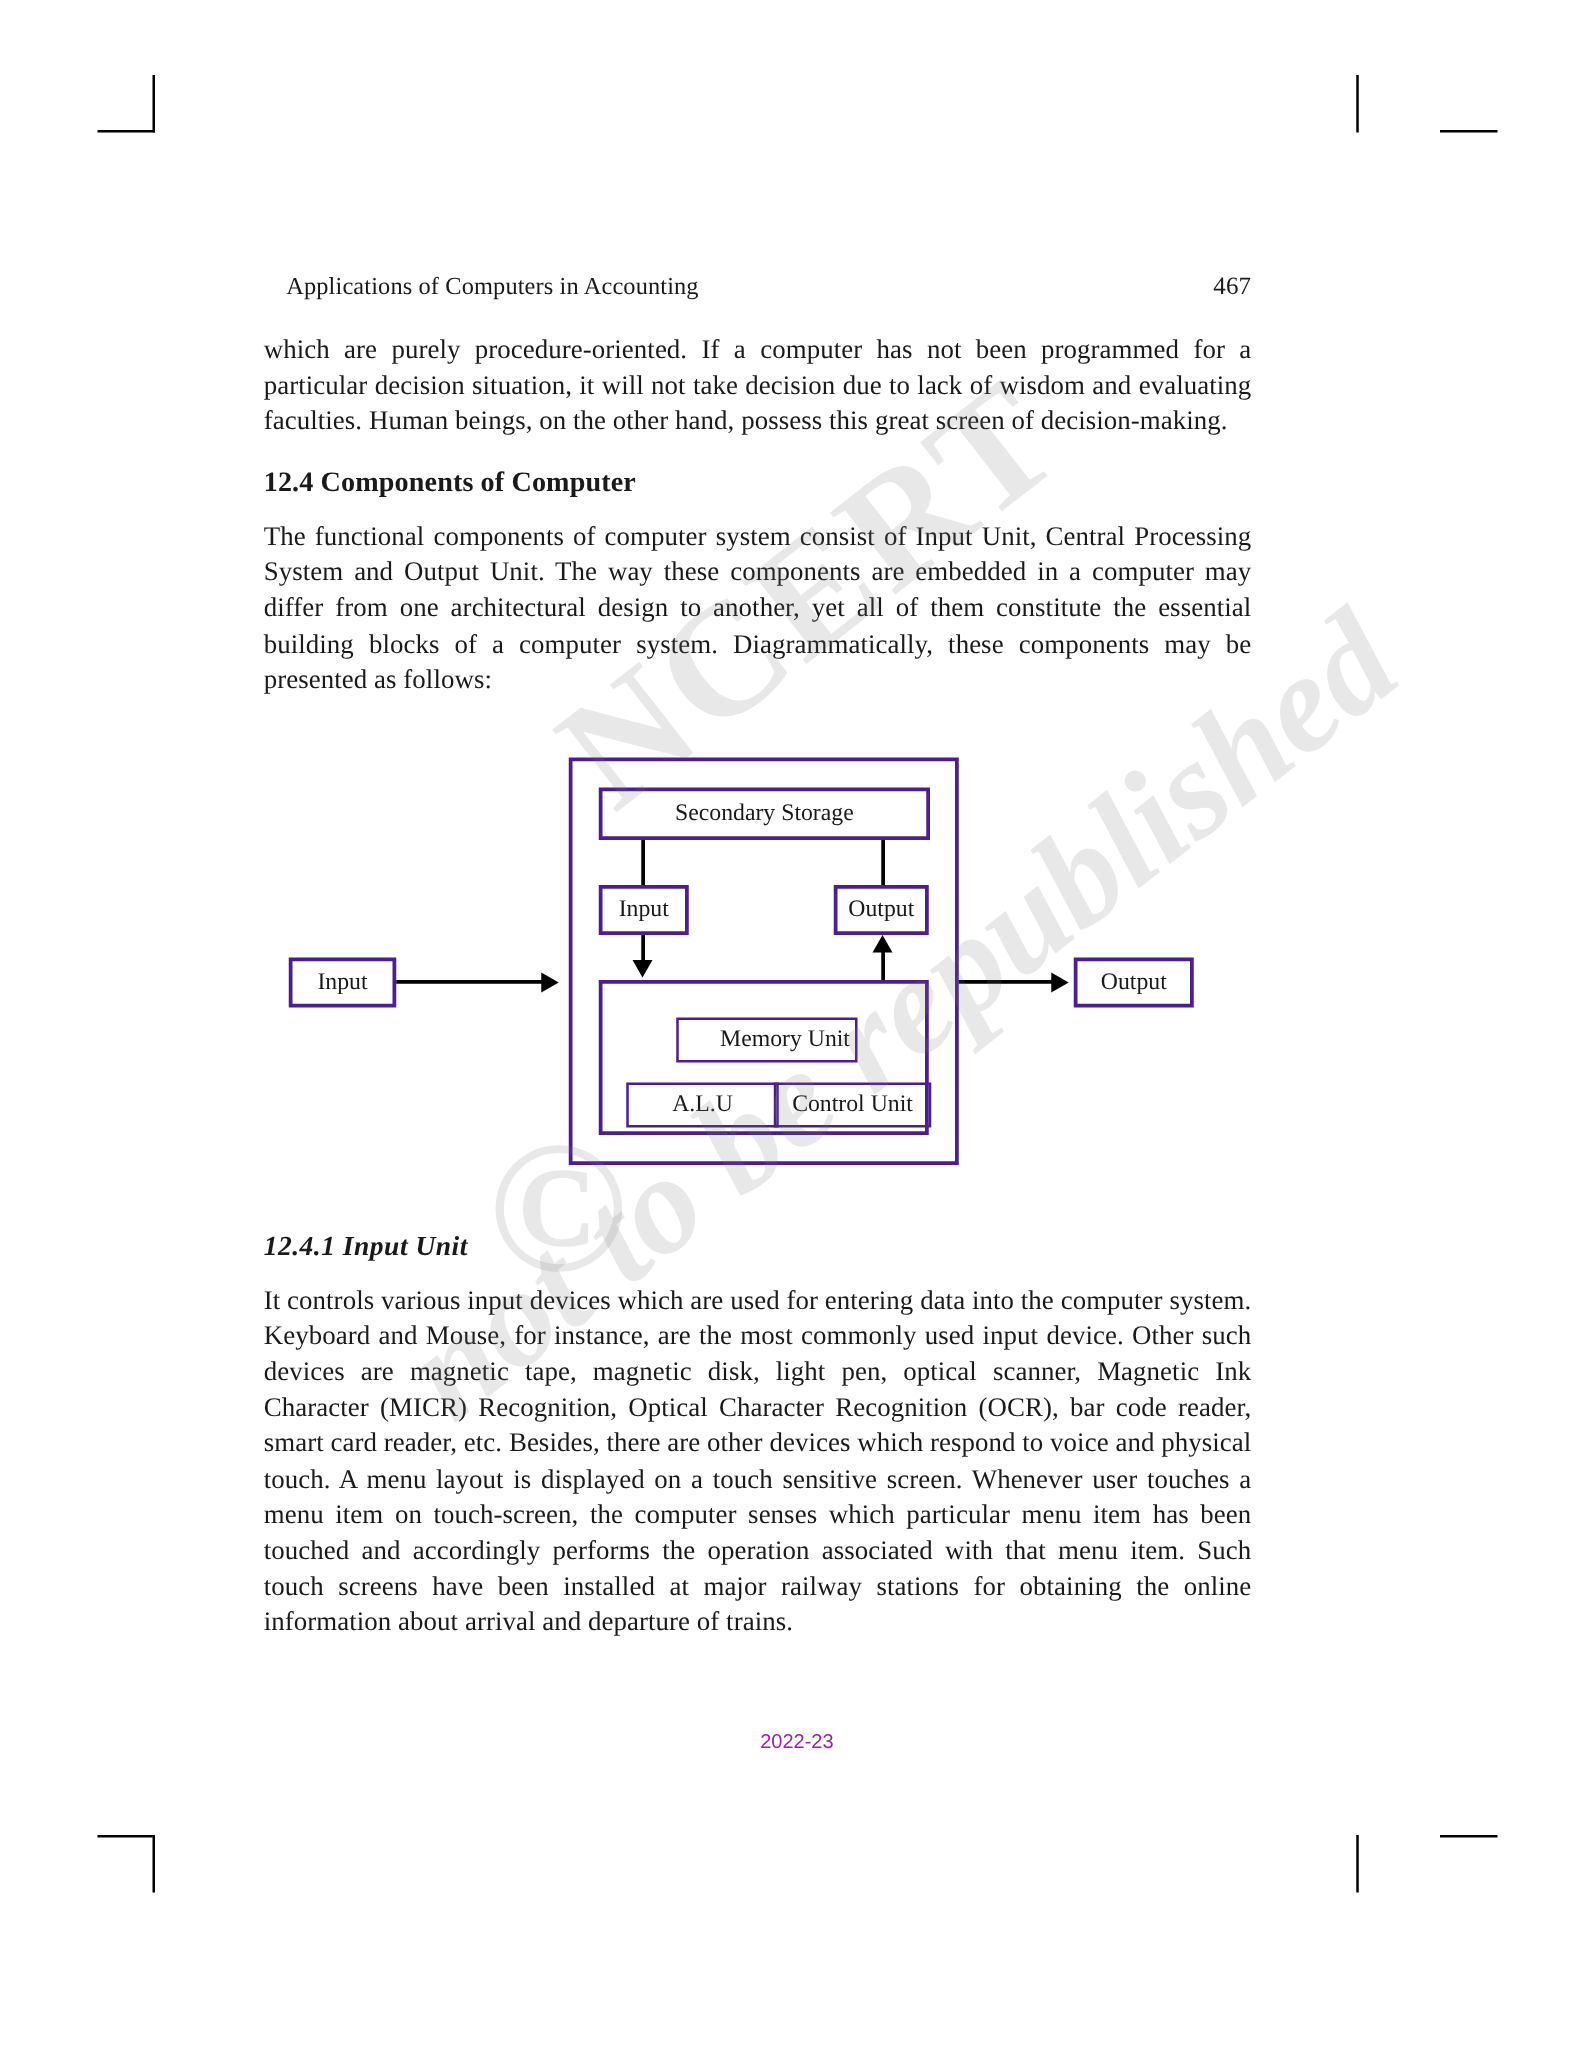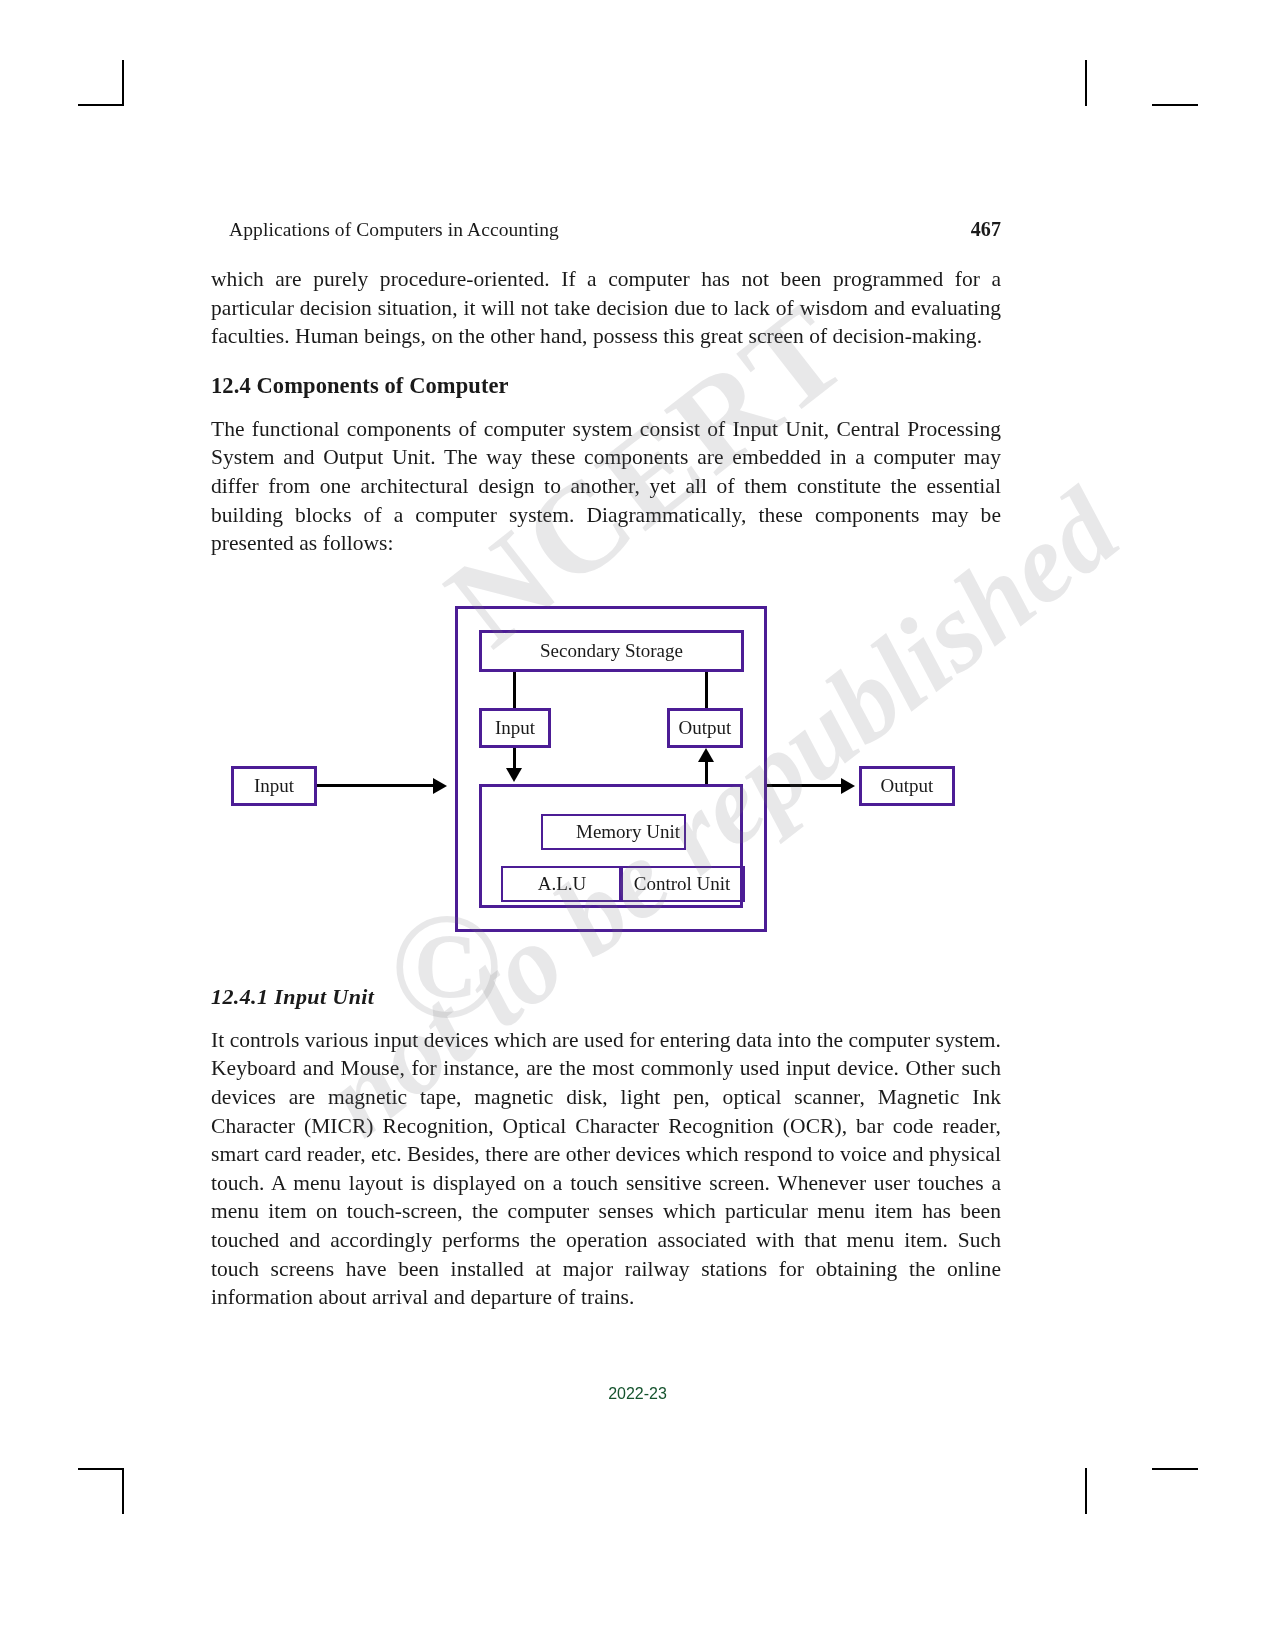--- a/index.html
+++ b/index.html
@@ -44,21 +44,21 @@
 
   .running-head {
     display: flex;
     justify-content: space-between;
     align-items: baseline;
     font-size: 19.5px;
     letter-spacing: 0.1px;
     margin-bottom: 24px;
     margin-left: 18px;
   }
-  .running-head .folio { font-size: 20px; font-weight: bold; }
+  .running-head .folio { font-size: 20px; }
 
   p.body {
     font-size: 21.5px;
     line-height: 1.33;
     text-align: justify;
     text-justify: inter-word;
     margin: 0 0 18px 0;
     letter-spacing: 0.05px;
   }
 
@@ -172,21 +172,21 @@
 
   
   .footer {
     position: absolute;
     left: 0;
     top: 1385px;
     width: 1275px;
     text-align: center;
     font-size: 16px;
     font-family: "Liberation Sans", sans-serif;
-    color: #14532d;
+    color: #a21caf;
   }
 </style>
 </head>
 <body>
 
 <div class="crop h" id="crop-tl-h"></div>
 <div class="crop v" id="crop-tl-v"></div>
 <div class="crop h" id="crop-tr-h"></div>
 <div class="crop v" id="crop-tr-v"></div>
 <div class="crop h" id="crop-bl-h"></div>

